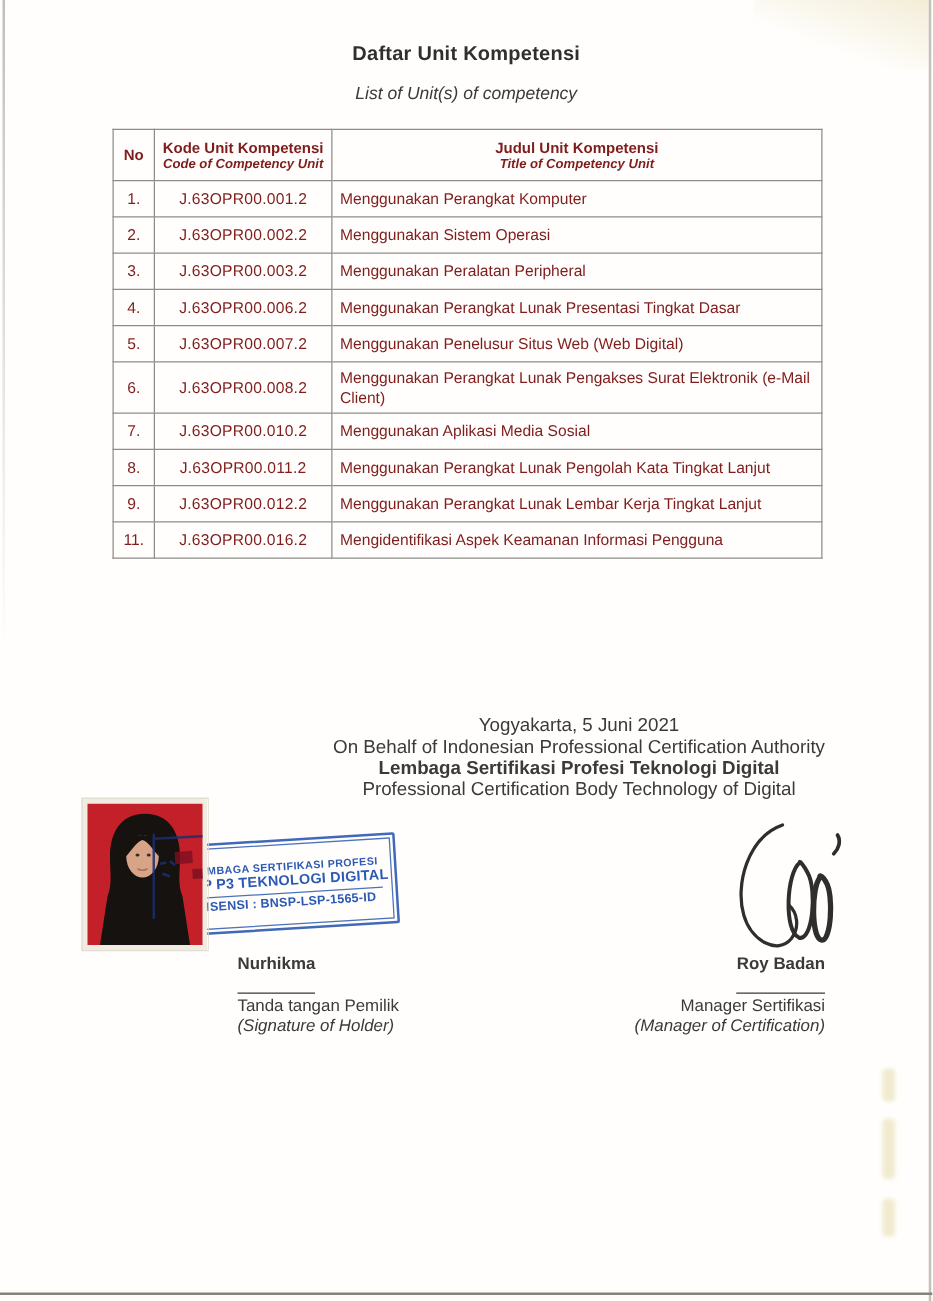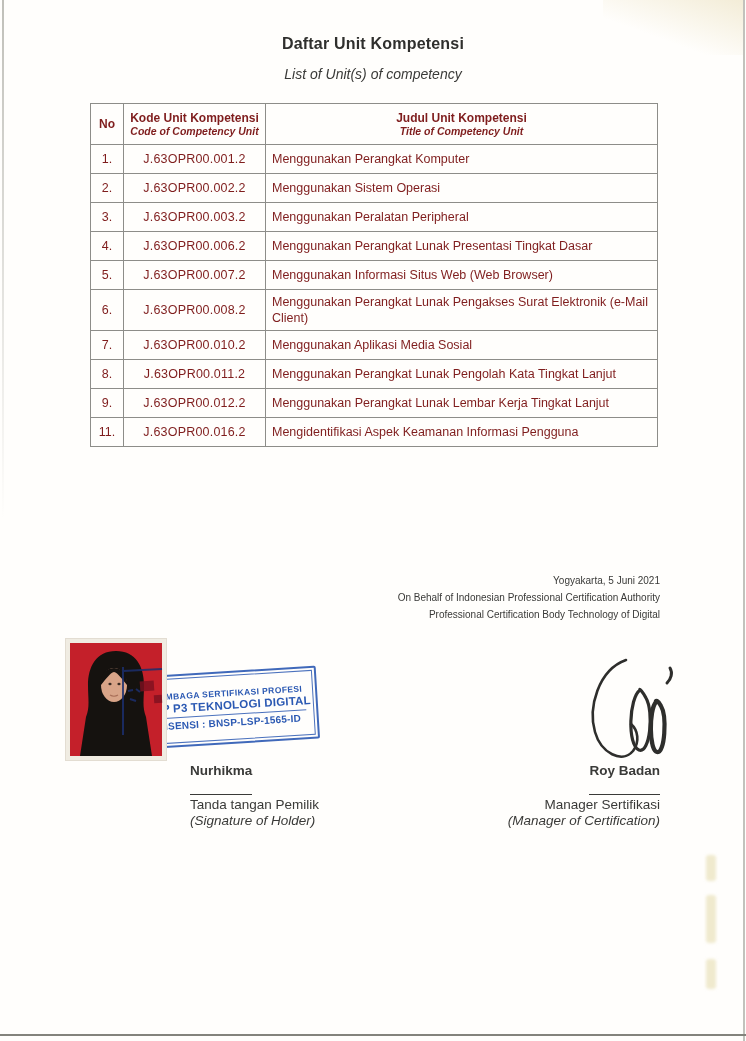--- a/index.html
+++ b/index.html
@@ -29,22 +29,22 @@
   }
   table.units th{height:34px;padding:3px 4px;}
   .h-main{font-weight:bold;font-size:12px;line-height:14px;}
   .h-sub{font-weight:bold;font-style:italic;font-size:10.5px;line-height:12px;}
   td.c-no{text-align:center;width:33px;font-size:12.5px;}
   td.c-code{text-align:center;width:142px;letter-spacing:.2px;font-size:12px;}
   td.c-title{width:392px;text-align:left;padding-left:10px;line-height:16px;margin-top:20px;}
   tr.unit-row{height:29px;}
 
   
-  .sig-head{position:absolute;top:572px;right:86px;text-align:right;
-    font-size:10px;line-height:17px;color:#3a3a38;white-space:nowrap;}
+  .sig-head{position:absolute;top:572px;right:86px;text-align:center;
+    font-size:15px;line-height:17px;color:#3a3a38;white-space:nowrap;}
   .sig-head .it{}
   .sig-head .bd{font-weight:bold;}
 
   .holder-block{position:absolute;left:190px;top:763px;font-size:13.5px;line-height:16px;color:#3a3a38;}
   .manager-block{position:absolute;right:86px;top:763px;text-align:right;font-size:13.5px;line-height:16px;color:#3a3a38;}
   .sig-name{font-weight:bold;border-bottom:1.5px solid #3a3a38;display:inline-block;padding-bottom:15px;margin-bottom:2px;}
   .sig-label-it{font-style:italic;}
 
   
   .photo{position:absolute;left:66px;top:639px;width:100px;height:121px;z-index:5;
@@ -130,21 +130,21 @@
           <td class="c-title">Menggunakan Peralatan Peripheral</td>
         </tr>
       <tr class="unit-row">
           <td class="c-no">4.</td>
           <td class="c-code">J.63OPR00.006.2</td>
           <td class="c-title">Menggunakan Perangkat Lunak Presentasi Tingkat Dasar</td>
         </tr>
       <tr class="unit-row">
           <td class="c-no">5.</td>
           <td class="c-code">J.63OPR00.007.2</td>
-          <td class="c-title">Menggunakan Informasi Situs Web (Web Browser)</td>
+          <td class="c-title">Menggunakan Penelusur Situs Web (Web Digital)</td>
         </tr>
       <tr class="unit-row">
           <td class="c-no">6.</td>
           <td class="c-code">J.63OPR00.008.2</td>
           <td class="c-title">Menggunakan Perangkat Lunak Pengakses Surat Elektronik (e-Mail Client)</td>
         </tr>
       <tr class="unit-row">
           <td class="c-no">7.</td>
           <td class="c-code">J.63OPR00.010.2</td>
           <td class="c-title">Menggunakan Aplikasi Media Sosial</td>
@@ -163,20 +163,21 @@
           <td class="c-no">11.</td>
           <td class="c-code">J.63OPR00.016.2</td>
           <td class="c-title">Mengidentifikasi Aspek Keamanan Informasi Pengguna</td>
         </tr>
     </tbody>
   </table>
 
   <div class="sig-head">
     <div>Yogyakarta, 5 Juni 2021</div>
     <div class="it">On Behalf of Indonesian Professional Certification Authority</div>
+    <div class="bd">Lembaga Sertifikasi Profesi Teknologi Digital</div>
     <div class="it">Professional Certification Body Technology of Digital</div>
   </div>
 
   <div class="photo">
     <svg viewBox="0 0 100 121" preserveAspectRatio="none">
       <rect x="0" y="0" width="100" height="121" fill="#f0ece2"></rect>
       <rect x="4" y="4" width="92" height="113" fill="#c4202a"></rect>
 
       <path d="M50,12 C30,12 22,28 22,46 C22,60 24,68 20,78 L14,117 L86,117 L80,78 C76,68 78,60 78,46 C78,28 70,12 50,12 Z" fill="#15120f"></path>
 

